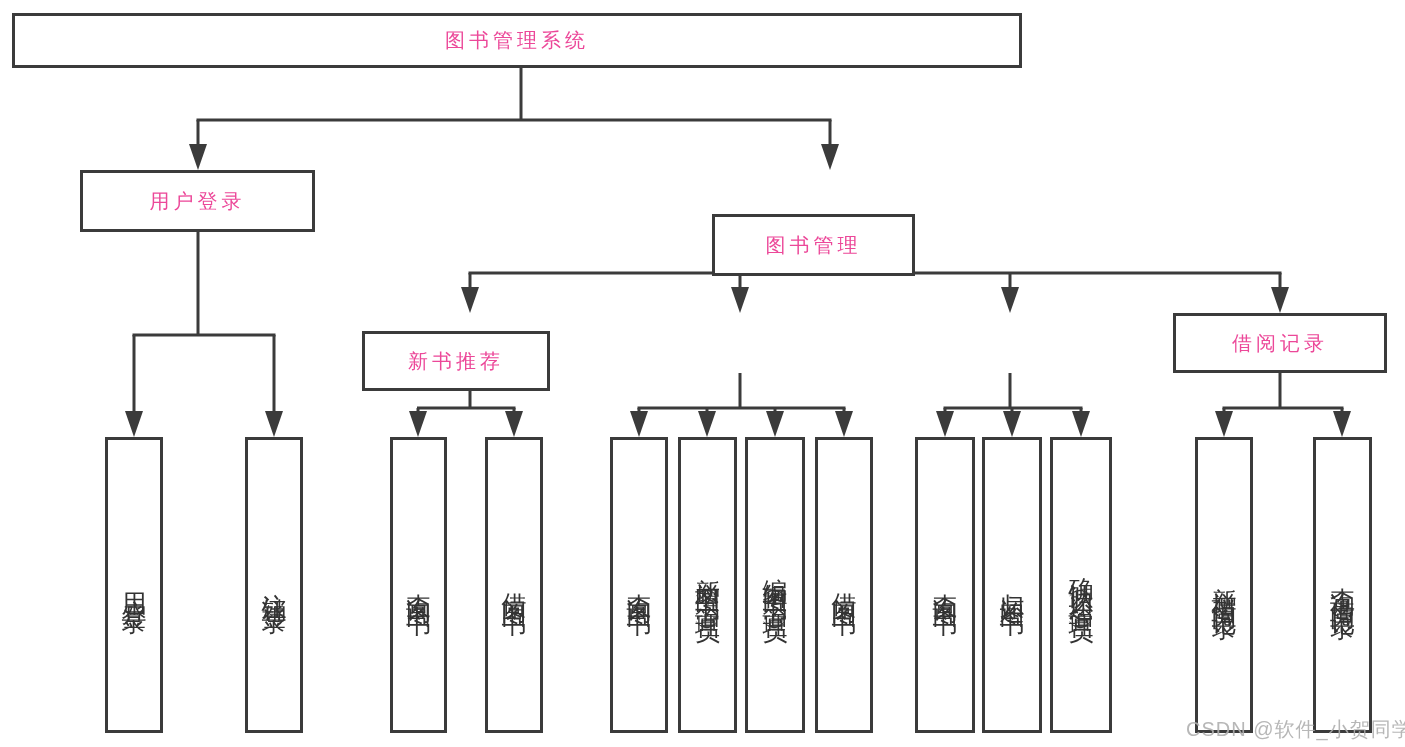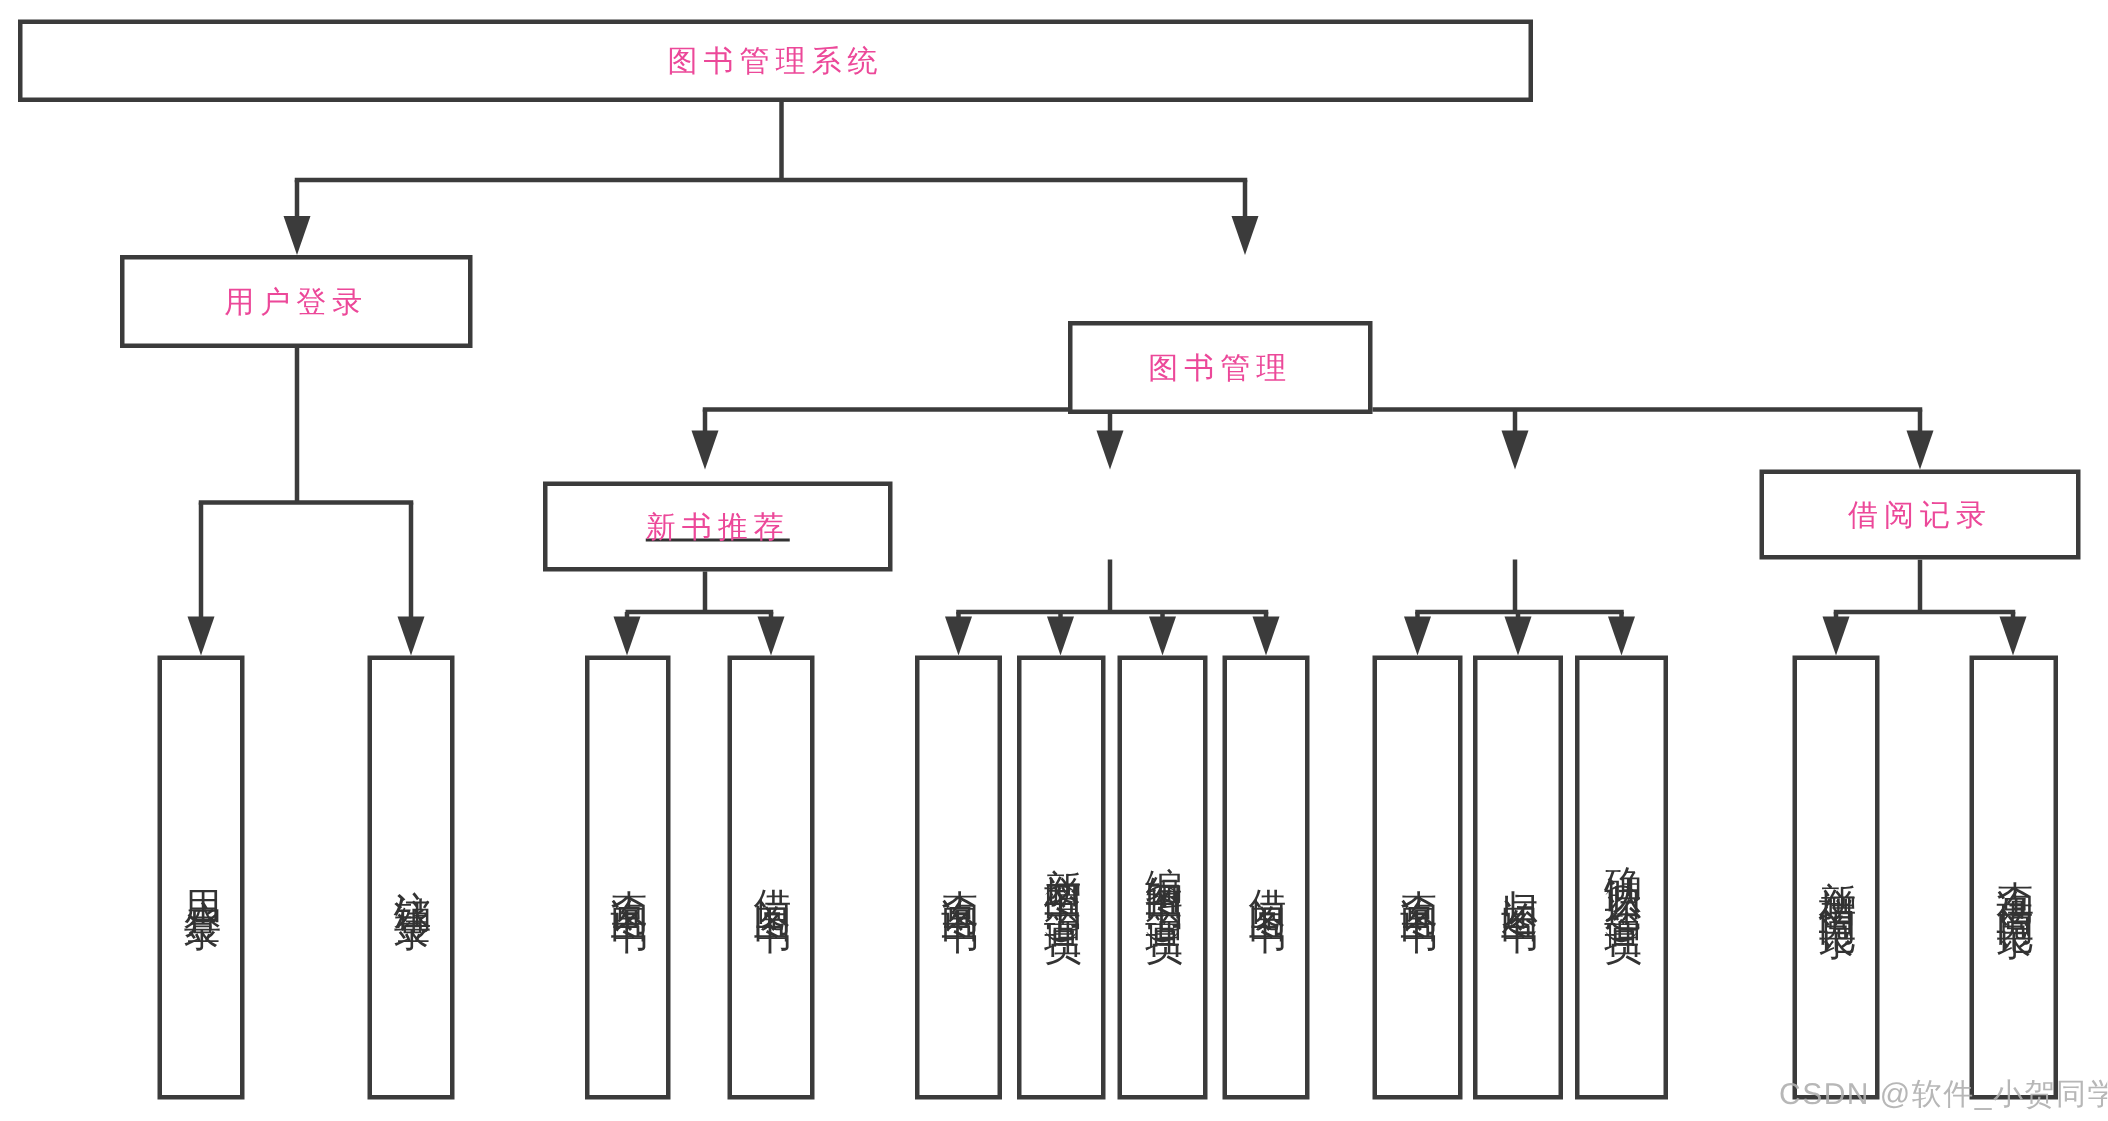--- a/index.html
+++ b/index.html
@@ -32,21 +32,21 @@
   }
   .h-label {
     font-size: 20px;
     letter-spacing: 4px;
     white-space: nowrap;
     color: #ec4899;
   }
   .root-box   { left: 12px;  top: 13px;  width: 1010px; height: 55px; }
   .lvl2-a     { left: 80px;  top: 170px; width: 235px;  height: 62px; }
   .lvl2-b     { left: 712px; top: 170px; width: 203px;  height: 62px; margin-top: 44px; }
-  .lvl3-a     { left: 362px;  top: 321px; width: 233px; height: 60px; text-decoration: underline; }
+  .lvl3-a     { left: 362px;  top: 331px; width: 188px; height: 60px; }
   .lvl3-b     { left: 633px;  top: 313px; width: 215px; height: 60px; }
   .lvl3-c     { left: 902px;  top: 313px; width: 216px; height: 60px; }
   .lvl3-d     { left: 1173px; top: 313px; width: 214px; height: 60px; }
   .leaf {
     top: 437px;
     height: 296px;
   }
   .vtext {
     writing-mode: vertical-rl;
     text-orientation: mixed;

